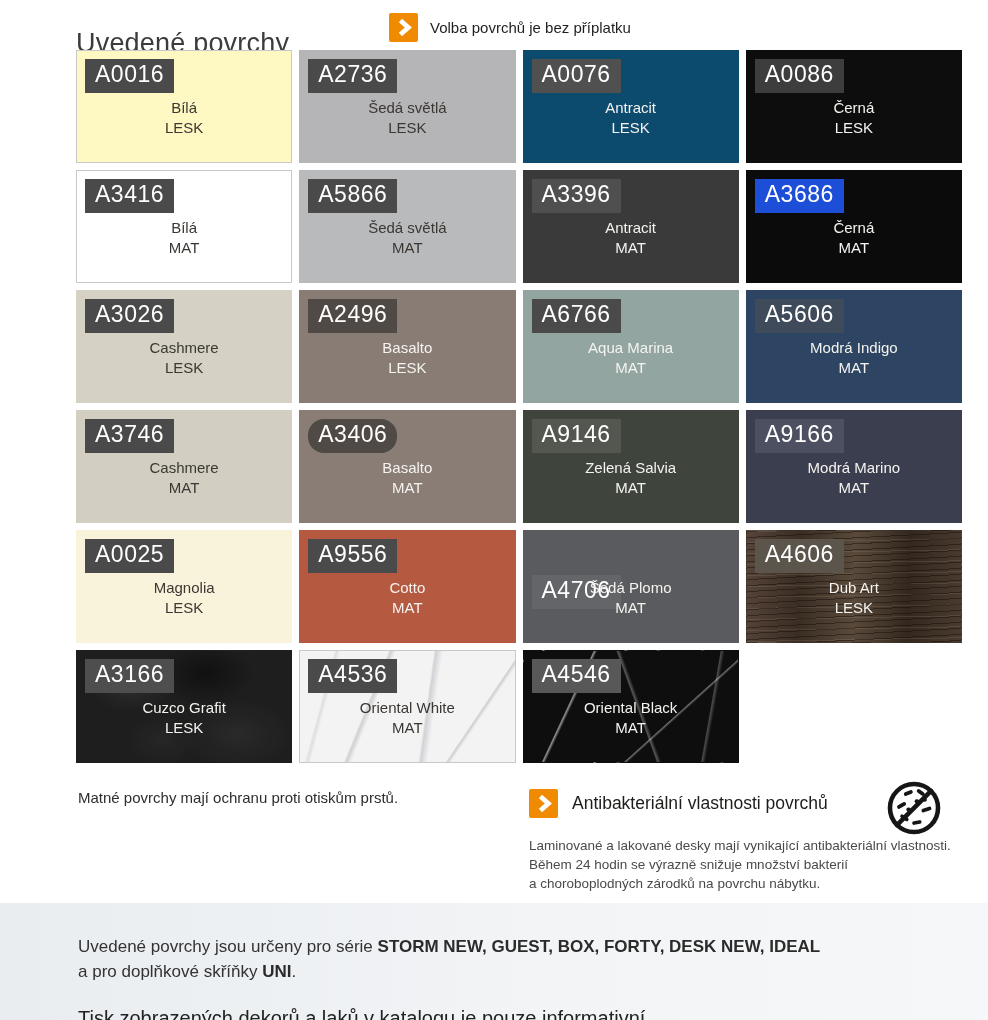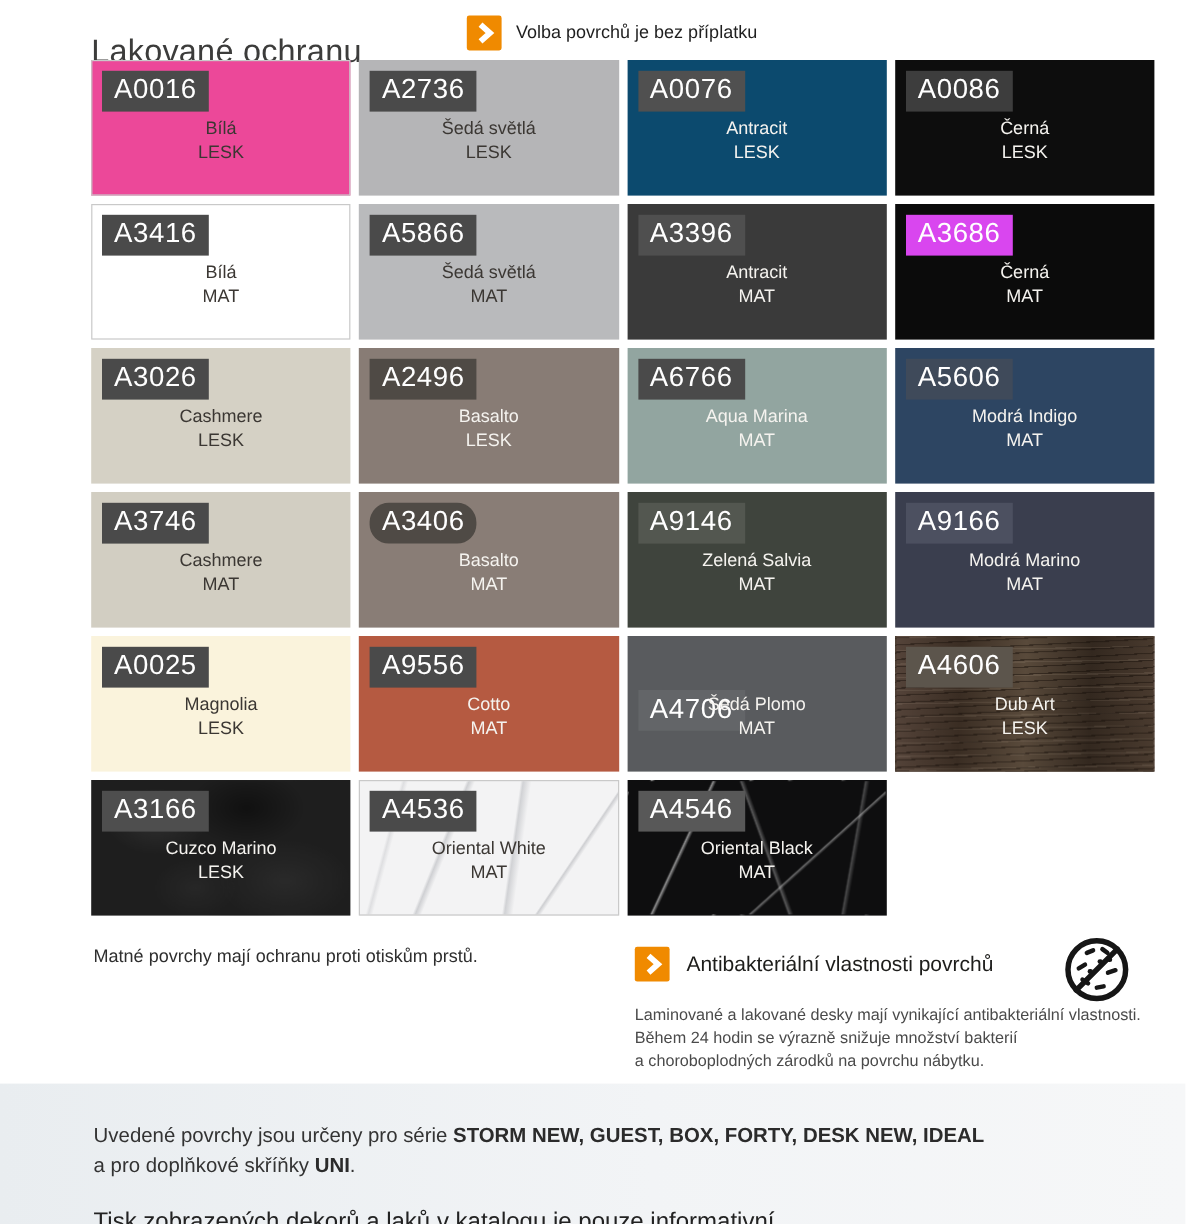--- a/index.html
+++ b/index.html
@@ -110,33 +110,33 @@
   }
   .footer-series b{font-weight:700;color:#2b2b2b;}
   .footer-note{
     position:absolute;left:78px;top:84px;
     font-size:20px;color:#222222;
   }
 </style>
 </head>
 <body>
 
-<h1 class="page-title">Lakované ochranu</h1>
+<h1 class="page-title">Uvedené povrchy</h1>
 
 <div class="header-note">
   <span class="arrow-box" style="background:#F08A00;">
     <svg width="21" height="21" viewBox="0 0 24 24">
       <polyline points="8.5,4 17.5,12 8.5,20" fill="none" stroke="#ffffff" stroke-width="5.5"></polyline>
     </svg>
   </span>
   <span class="header-note-text">Volba povrchů je bez příplatku</span>
 </div>
 
 <div class="swatch-grid">
-    <div class="swatch bordered dark-text" style="background: #ec4899;">
+    <div class="swatch bordered dark-text" style="background: #fef9c3;">
     <span class="code" style="background: rgb(74, 74, 74);">A0016</span>
     <div class="meta">
       <div>Bílá</div>
       <div>LESK</div>
     </div>
   </div>
     <div class="swatch dark-text" style="background: rgb(181, 181, 183);">
     <span class="code" style="background: rgb(74, 74, 74);">A2736</span>
     <div class="meta">
       <div>Šedá světlá</div>
@@ -172,21 +172,21 @@
     </div>
   </div>
     <div class="swatch light-text" style="background: rgb(58, 58, 58);">
     <span class="code" style="background: rgb(79, 79, 79);">A3396</span>
     <div class="meta">
       <div>Antracit</div>
       <div>MAT</div>
     </div>
   </div>
     <div class="swatch light-text" style="background: rgb(11, 11, 11);">
-    <span class="code" style="background: #d946ef;">A3686</span>
+    <span class="code" style="background: #1d4ed8;">A3686</span>
     <div class="meta">
       <div>Černá</div>
       <div>MAT</div>
     </div>
   </div>
     <div class="swatch dark-text" style="background: rgb(213, 209, 197);">
     <span class="code" style="background: rgb(74, 74, 74);">A3026</span>
     <div class="meta">
       <div>Cashmere</div>
       <div>LESK</div>
@@ -265,21 +265,21 @@
     <div class="swatch tex-wood light-text">
     <span class="code" style="background: rgb(92, 85, 76);">A4606</span>
     <div class="meta">
       <div>Dub Art</div>
       <div>LESK</div>
     </div>
   </div>
     <div class="swatch tex-darkstone light-text">
     <span class="code" style="background: rgb(78, 78, 78);">A3166</span>
     <div class="meta">
-      <div>Cuzco Marino</div>
+      <div>Cuzco Grafit</div>
       <div>LESK</div>
     </div>
   </div>
     <div class="swatch tex-marble-white bordered dark-text">
     <span class="code" style="background: rgb(74, 74, 74);">A4536</span>
     <div class="meta">
       <div>Oriental White</div>
       <div>MAT</div>
     </div>
   </div>

